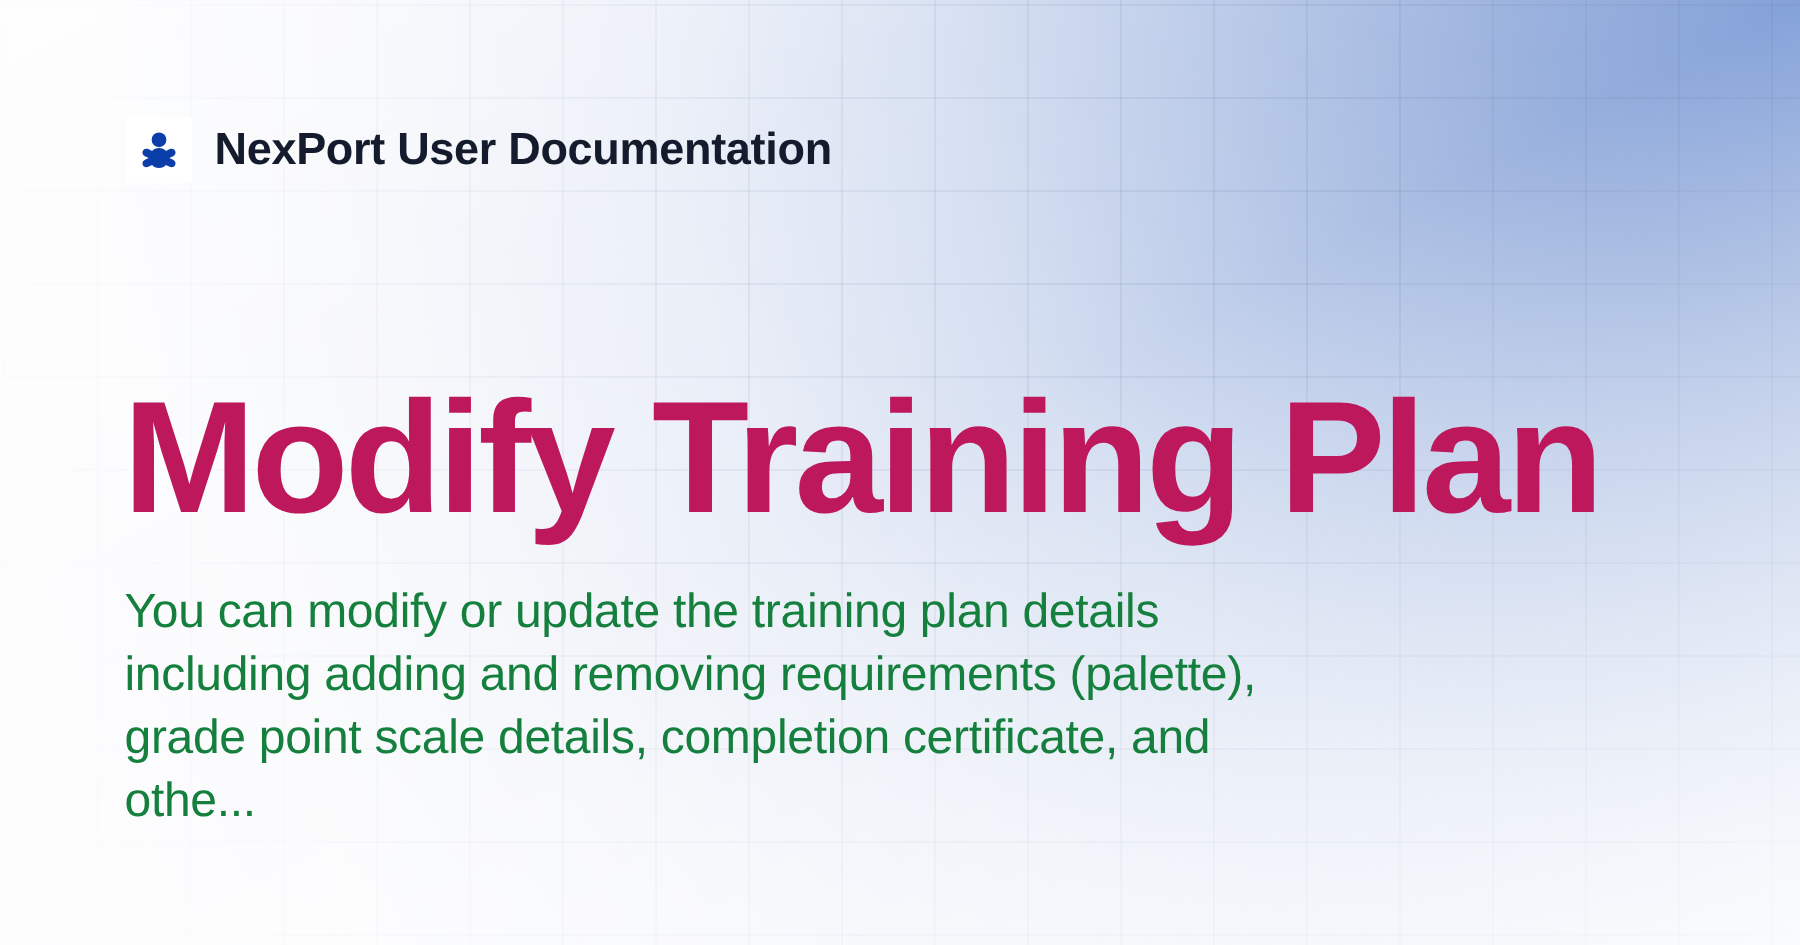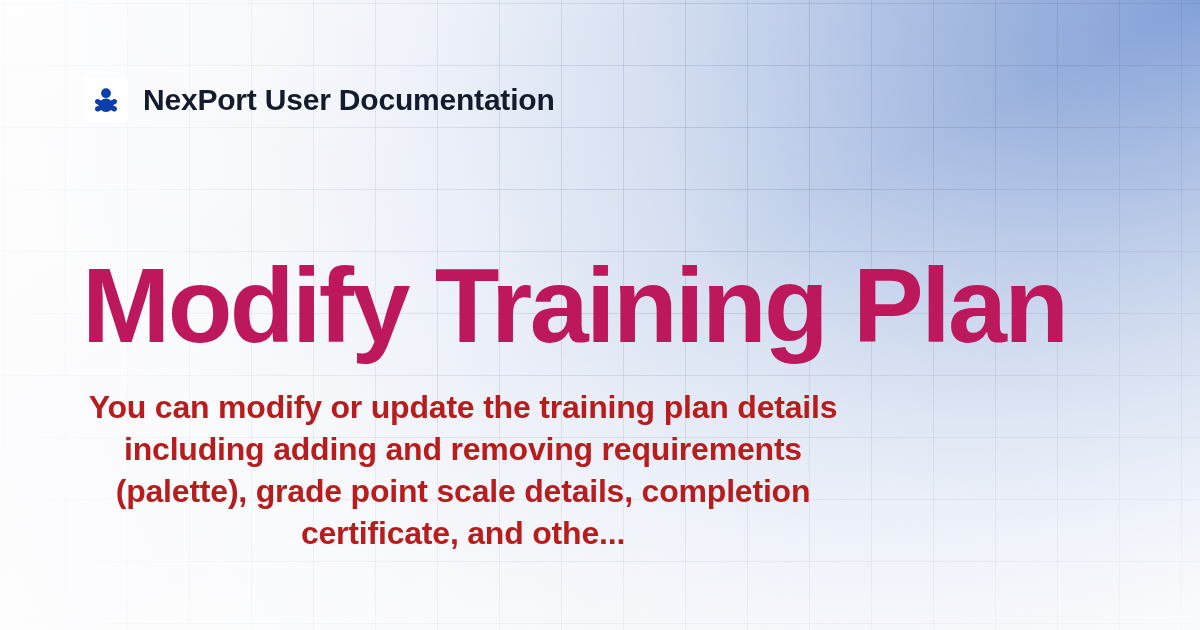--- a/index.html
+++ b/index.html
@@ -77,21 +77,20 @@
         rgba(255,255,255,0.10) 50%,
         rgba(255,255,255,0.55) 78%,
         rgba(255,255,255,0.88) 100%);
   }
 
   
   .content {
     position: absolute;
     inset: 0;
     padding: 1px;
-    text-align: center;
   }
 
   .brand {
     position: absolute;
     left: 84px;
     top: 78px;
     display: flex;
     align-items: center;
     gap: 15px;
   }
@@ -128,22 +127,22 @@
     white-space: nowrap;
     margin: 0;
   }
 
   .page-desc {
     position: absolute;
     left: 83px;
     top: 386px;
     width: 760px;
     font-size: 32px;
-    font-weight: bold;
-    color: #b91c1c;
+    font-weight: normal;
+    color: #15803d;
     line-height: 42px;
     letter-spacing: -0.2px;
     margin: 0;
   }
 </style>
 </head>
 <body>
 
 <div id="og-card">
 

